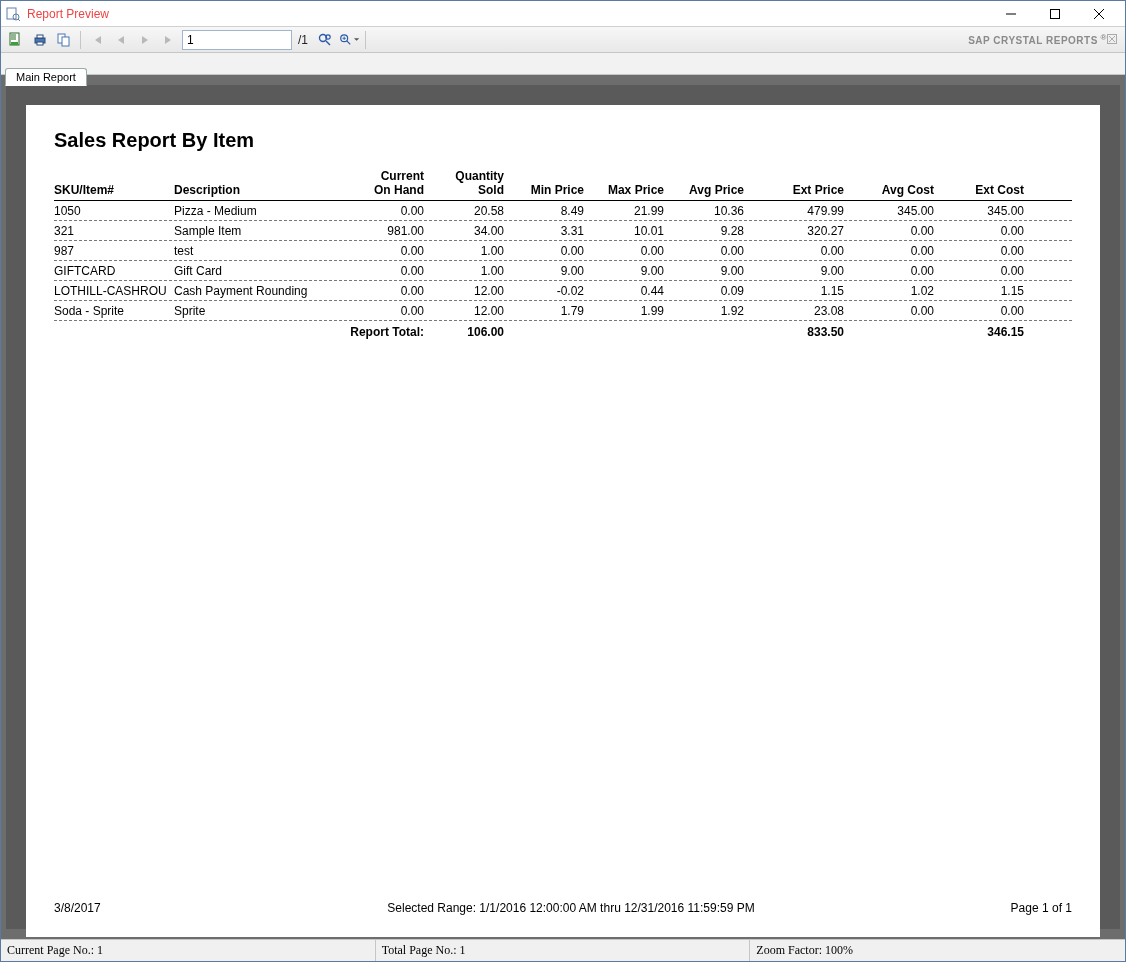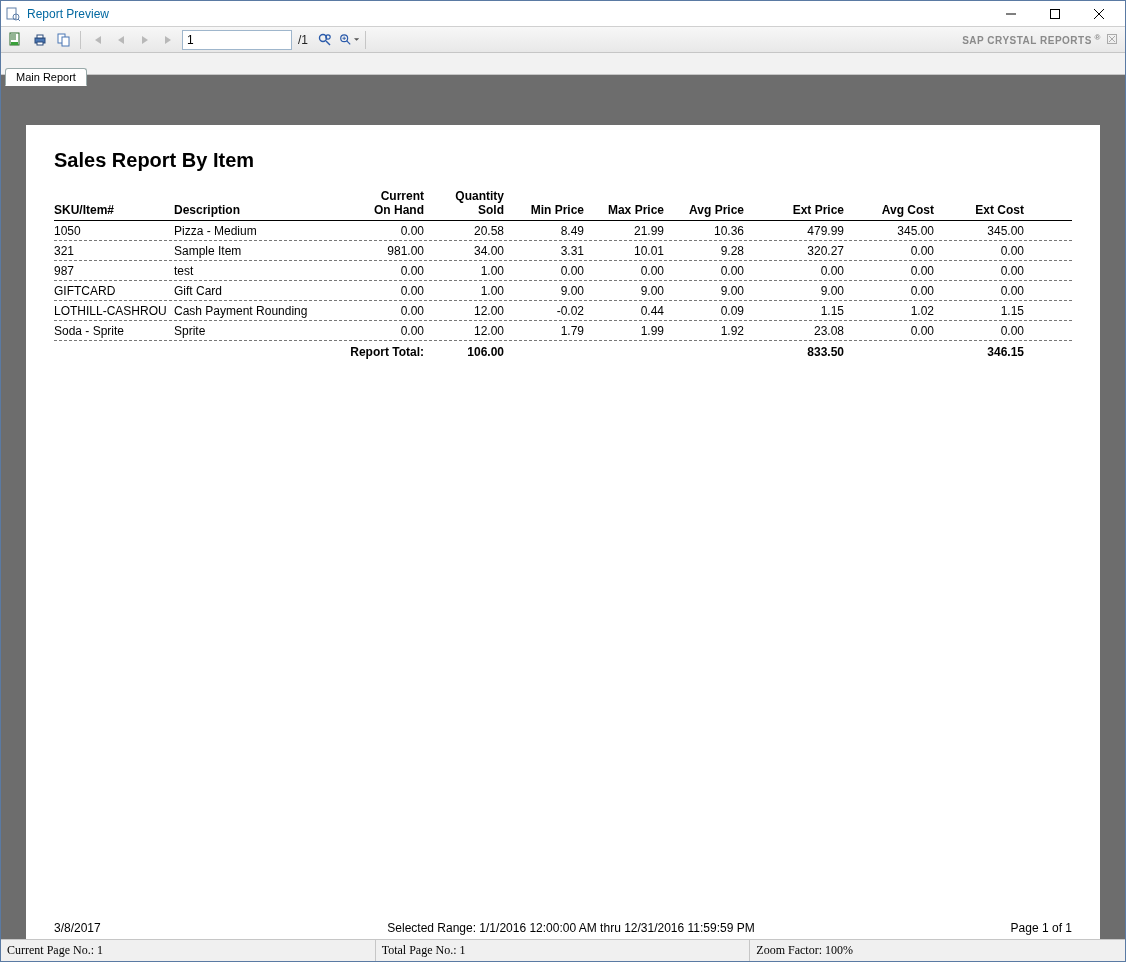--- a/index.html
+++ b/index.html
@@ -1,41 +1,41 @@
 <!DOCTYPE html>
 <html><head>
 <meta charset="utf-8">
 <style>
   * { box-sizing: border-box; }
   html, body { margin:0; padding:0; height:100%; font-family: "Segoe UI", Tahoma, Arial, sans-serif; font-size:12px; color:#000; background:#fff; }
   .window { width:1126px; height:962px; border:1px solid #5a7aa3; display:flex; flex-direction:column; background:#fff; }
   
   .titlebar { height:26px; display:flex; align-items:center; padding:0 4px; background:#fff; border-bottom:1px solid #d0d0d0; }
   .titlebar .app-icon { width:16px; height:16px; margin-right:6px; display:flex; align-items:center; justify-content:center; }
-  .titlebar .title-text { flex:0 0 auto; font-size:12px; color:#0369a1; }
+  .titlebar .title-text { flex:0 0 auto; font-size:12px; color:#ef4444; }
   .titlebar .spacer { flex:1; }
   .winbtn { width:44px; height:24px; display:flex; align-items:center; justify-content:center; }
   .winbtn svg { display:block; }
   
   .toolbar { height:26px; background:linear-gradient(#f7f7f7,#e8e8e8); border-bottom:1px solid #c6c6c6; display:flex; align-items:center; padding:0 4px; gap:2px; }
   .tb-btn { width:22px; height:22px; display:flex; align-items:center; justify-content:center; border:1px solid transparent; border-radius:2px; }
   .tb-btn.disabled { opacity:.35; }
   .tb-sep { width:1px; height:18px; background:#c6c6c6; margin:0 3px; }
   .tb-pagebox { width:110px; height:20px; border:1px solid #9fb6cc; background:#fff; padding:1px 4px; font-size:12px; }
   .tb-pageinfo { margin-left:4px; font-size:12px; color:#222; }
-  .tb-right { flex:1; display:flex; justify-content:flex-end; align-items:center; gap:6px; padding-right:4px; }
+  .tb-right { flex:1; display:flex; justify-content:flex-end; align-items:center; padding-right:4px; }
   .brand { font-size:10px; letter-spacing:.5px; color:#8a8a8a; font-weight:bold; }
   .brand sup { font-size:8px; }
   .close-panel-icon { color:#888; }
   
   .tabstrip { height:22px; background:#f2f2f2; border-bottom:1px solid #c6c6c6; display:flex; align-items:flex-end; padding:0 4px; }
   .tab { background:#fff; border:1px solid #9aa; border-bottom:1px solid #fff; border-radius:3px 3px 0 0; padding:2px 10px; font-size:11px; position:relative; top:12px; }
   
   .viewport { flex:1; background:#6d6d6d; display:flex; justify-content:center; padding:10px; overflow:auto; }
-  .page-shadow { background:#5a5a5a; padding:0;margin-top:40px; }
+  .page-shadow { background:#5a5a5a; padding:20px; }
   .page { width:1074px; height:832px; background:#fff; position:relative; padding:24px 28px 22px 28px; display:flex; flex-direction:column; }
   .report-header { display:flex; align-items:flex-start; }
   .report-title { font-size:20px; font-weight:600; }
   .report-meta { margin-left:auto; text-align:right; font-size:12px; line-height:1.35; }
   
   .rtable { margin-top:18px; font-size:12px; }
   .rtable .thead, .rtable .trow, .rtable .ttotal { display:grid; grid-template-columns: 120px 170px 80px 80px 80px 80px 80px 100px 90px 90px; align-items:end; }
   .rtable .thead { border-bottom:1.5px solid #000; padding-bottom:2px; font-weight:bold; }
   .rtable .thead .cell { line-height:1.15; }
   .rtable .trow { border-bottom:1px dashed #777; padding:3px 0 2px 0; }

